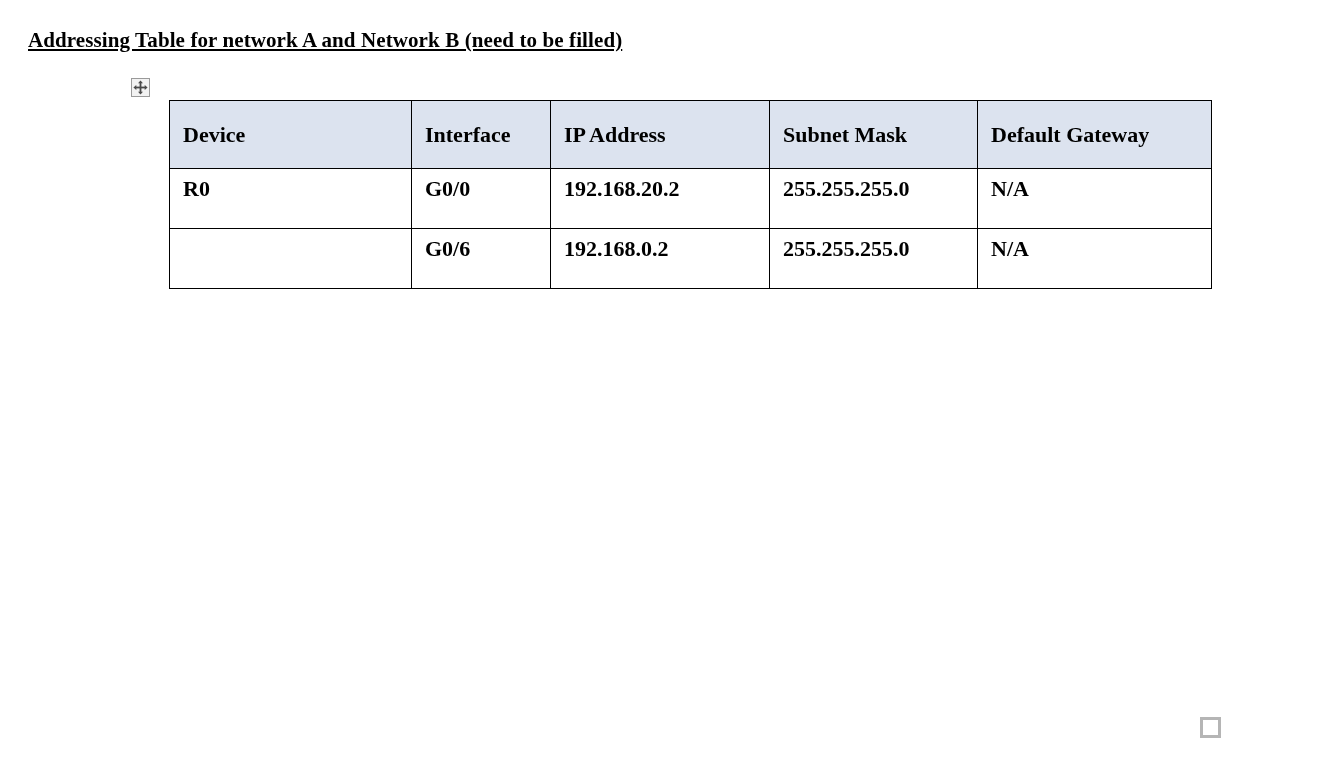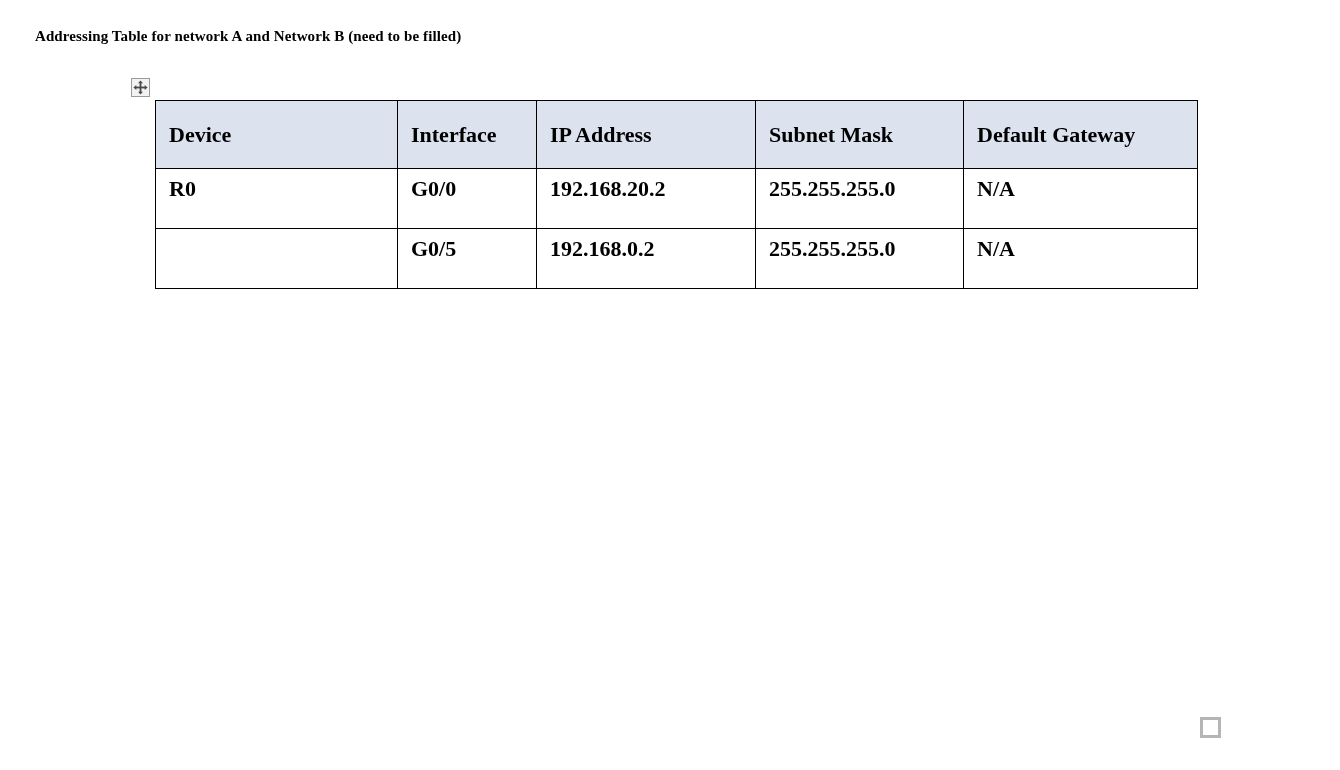--- a/index.html
+++ b/index.html
@@ -14,28 +14,29 @@
     position: relative;
     overflow: hidden;
     font-family: "Liberation Serif", "DejaVu Serif", serif;
     color: #000000;
     -webkit-font-smoothing: antialiased;
   }
 
   
   .doc-title {
     position: absolute;
-    left: 35px;
+    left: 28px;
     top: 28px;
-    font-size: 15px;
+    font-size: 21px;
     font-weight: bold;
     line-height: 1.15;
     letter-spacing: 0.1px;
     white-space: nowrap;
     color: #000;
+    text-decoration: underline;
   }
 
   
   .table-move-handle {
     position: absolute;
     left: 131px;
     top: 78px;
     width: 19px;
     height: 19px;
     box-sizing: border-box;
@@ -44,21 +45,21 @@
   }
   .table-move-handle svg {
     display: block;
     width: 17px;
     height: 17px;
   }
 
   
   .table-wrap {
     position: absolute;
-    left: 155px;
+    left: 169px;
     top: 100px;
     width: 1042px;
   }
 
   table.addr-table {
     border-collapse: collapse;
     table-layout: fixed;
     width: 1042px;
     font-size: 22px;
     line-height: 1.18;
@@ -153,21 +154,21 @@
       <tr class="r-h59">
         <td>R0</td>
         <td>G0/0</td>
         <td>192.168.20.2</td>
         <td>255.255.255.0</td>
         <td>N/A</td>
       </tr>
 
       <tr class="r-h59">
         <td></td>
-        <td>G0/5</td>
+        <td>G0/6</td>
         <td>192.168.0.2</td>
         <td>255.255.255.0</td>
         <td>N/A</td>
       </tr>
 
 
 
 
 
 

